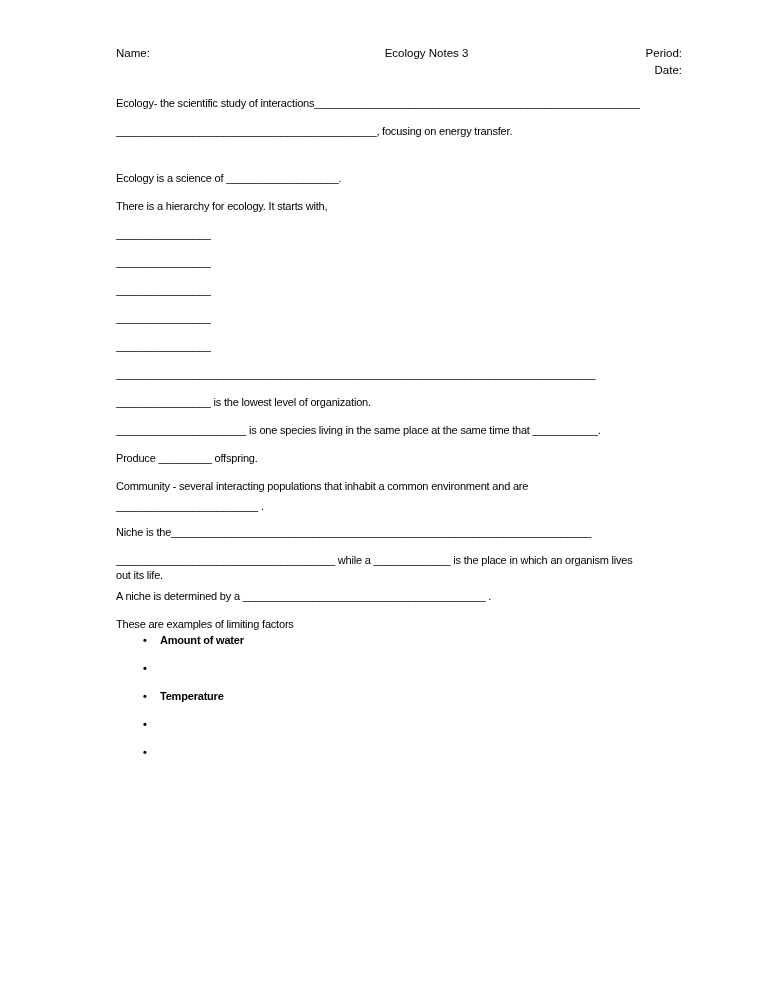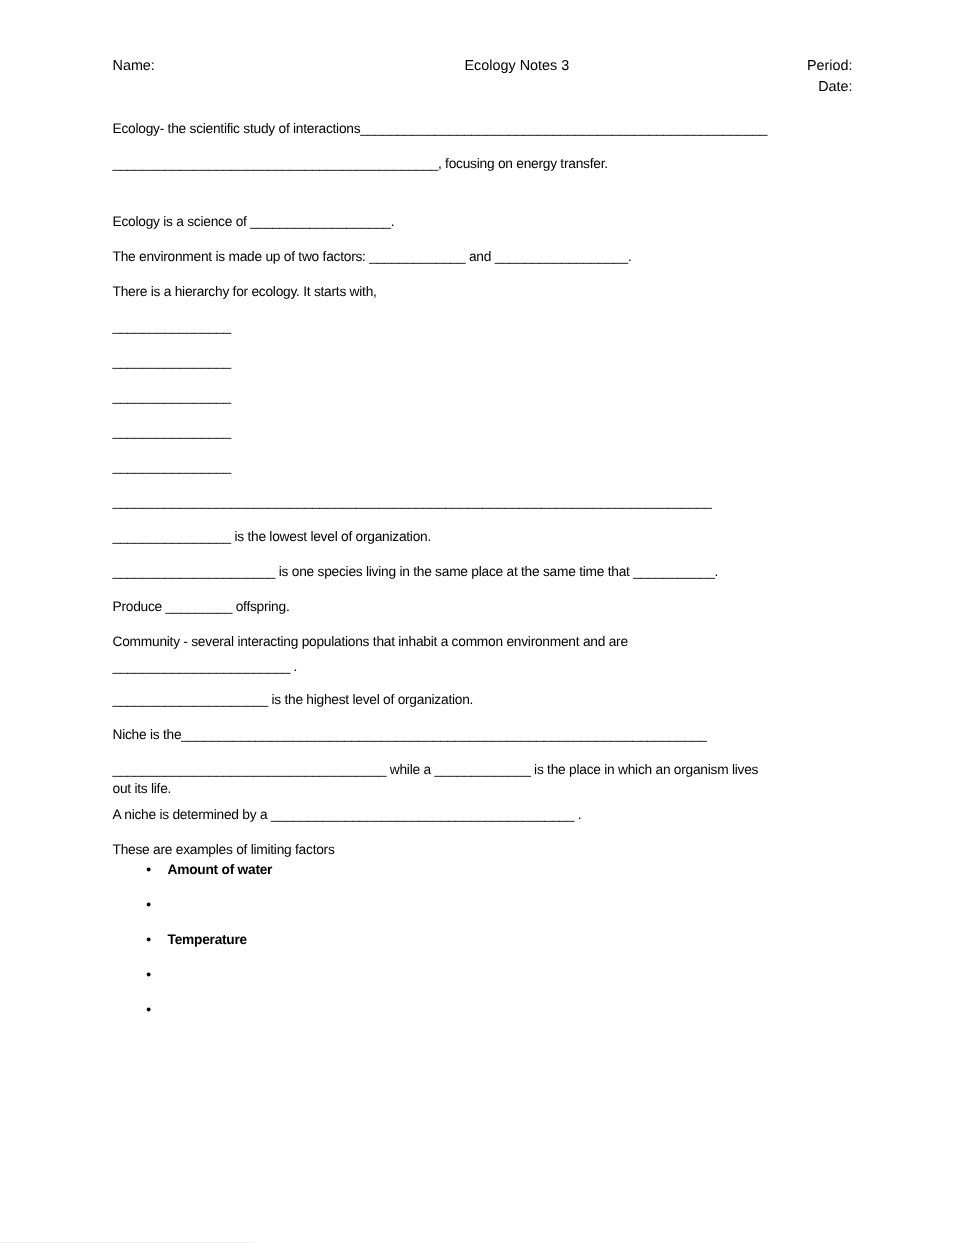--- a/index.html
+++ b/index.html
@@ -8,21 +8,21 @@
     width: 768px;
     height: 994px;
     margin: 0 auto;
     background: #ffffff;
     color: #000000;
     font-family: "Liberation Sans", sans-serif;
     overflow: hidden;
     box-sizing: border-box;
   }
   .content {
-    padding: 46px 86px 0 90px;
+    padding: 46px 86px 0 116px;
   }
   
   .hdr-row {
     display: flex;
     align-items: baseline;
     font-size: 11.5px;
     font-weight: 400;
     line-height: 14px;
     margin-bottom: 3px;
   }
@@ -80,37 +80,35 @@
       <span class="hdr-left">Name:</span>
       <span class="hdr-center">Ecology Notes 3</span>
       <span class="hdr-right">Period:</span>
     </div>
     <div class="hdr-date-row">Date:</div>
 
     <div class="line">Ecology- the scientific study of interactions_______________________________________________________</div>
     <div class="line gap-lg">____________________________________________, focusing on energy transfer.</div>
 
     <div class="line">Ecology is a science of ___________________.</div>
-    <div class="line">The environment is made up of two factors: _____________ and __________________.</div>
     <div class="line">There is a hierarchy for ecology. It starts with,</div>
 
     <div class="line">________________</div>
     <div class="line">________________</div>
     <div class="line">________________</div>
     <div class="line">________________</div>
     <div class="line">________________</div>
 
     <div class="line">_________________________________________________________________________________</div>
     <div class="line">________________ is the lowest level of organization.</div>
     <div class="line">______________________ is one species living in the same place at the same time that ___________.</div>
     <div class="line">Produce _________ offspring.</div>
 
     <div class="line gap-sm">Community - several interacting populations that inhabit a common environment and are</div>
     <div class="line gap-med">________________________ .</div>
-    <div class="line">_____________________ is the highest level of organization.</div>
 
     <div class="line">Niche is the_______________________________________________________________________</div>
     <div class="line gap-wrap">_____________________________________ while a _____________ is the place in which an organism lives</div>
     <div class="line gap-after-wrap">out its life.</div>
 
     <div class="line">A niche is determined by a _________________________________________ .</div>
     <div class="line gap-before-bullets">These are examples of limiting factors</div>
 
     <div class="bullet-row">
       <span class="bullet-marker">•</span>

